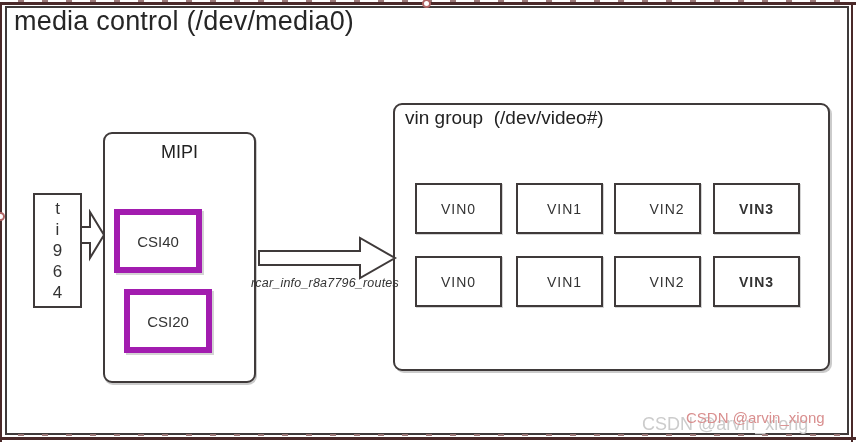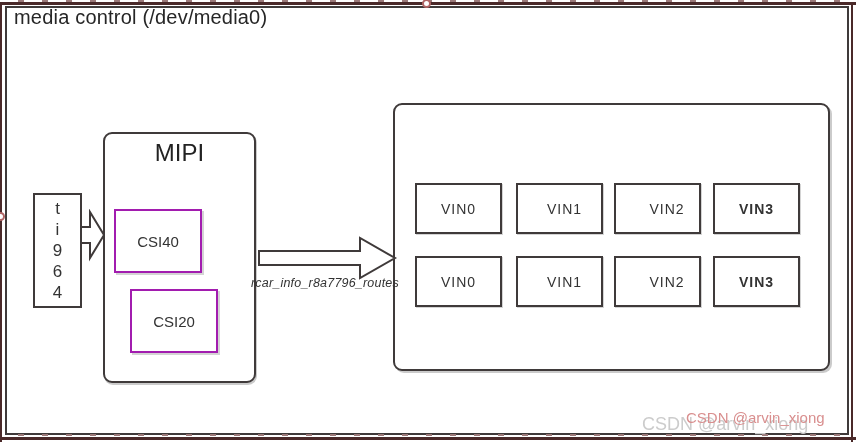--- a/index.html
+++ b/index.html
@@ -20,41 +20,41 @@
   .ticks-top { top:0; }
   .ticks-bottom { top:434px; }
   .handle { position:absolute; width:9px; height:9px; border-radius:50%;
     background:#fff; border:2px solid #b06565; z-index:6; }
   .handle-top  { left:422px; top:-1px; }
   .handle-left { left:-4px; top:212px; }
 
   
   .outer-rect { position:absolute; left:5px; top:6px; width:844px; height:429px;
     border:2px solid #3f3a3a; background:#fff; }
-  .page-title { position:absolute; left:14px; top:6px; font-size:20px;
+  .page-title { position:absolute; left:14px; top:6px; font-size:27px;
     color:#262626; z-index:2; letter-spacing:0.2px; }
 
   
   .ti964-box { position:absolute; left:33px; top:193px; width:49px; height:115px;
     border:2px solid #3f3a3a; background:#fff; display:flex; flex-direction:column;
     align-items:center; justify-content:center; font-size:17px; line-height:21px;
     color:#333; z-index:2; }
 
   
   .mipi-box { position:absolute; left:103px; top:132px; width:153px; height:251px;
     border:2px solid #3f3a3a; border-radius:9px; background:#fff;
     box-shadow:1px 2px 0 rgba(160,160,160,.55); text-align:center;
     padding-top:7px; z-index:2; }
-  .mipi-box .line { font-size:24px; line-height:23px; color:#222; }
-  .csi-box { position:absolute; width:88px; height:64px; border:2px solid #a21caf;
+  .mipi-box .line { font-size:18px; line-height:23px; color:#222; }
+  .csi-box { position:absolute; width:88px; height:64px; border:6px solid #a21caf;
     background:#fff; box-shadow:2px 2px 0 rgba(170,170,170,.5);
     display:flex; align-items:center; justify-content:center;
     font-size:15px; color:#333; z-index:3; }
   .csi40 { left:114px; top:209px; }
-  .csi20 { left:130px; top:289px; }
+  .csi20 { left:124px; top:289px; }
 
   
   .arrow-svg { position:absolute; z-index:3; }
   .arrow1 { left:80px;  top:209px; }
   .arrow2 { left:258px; top:236px; }
   .route-label { position:absolute; left:251px; top:276px; font-size:12.5px;
     color:#333; z-index:3; letter-spacing:0.2px;font-style:italic; }
 
   
   .vin-box { position:absolute; left:393px; top:103px; width:437px; height:268px;
@@ -112,20 +112,21 @@
   <div class="csi-box csi20">
     <span>CSI20</span>
   </div>
 
   <svg class="arrow-svg arrow2" width="140" height="44" viewBox="0 0 140 44">
     <polygon points="1,15 102,15 102,2 137,22 102,42 102,29 1,29" fill="#ffffff" stroke="#3f3a3a" stroke-width="2"></polygon>
   </svg>
   <div class="route-label">rcar_info_r8a7796_routes</div>
 
   <div class="vin-box"></div>
+  <div class="vin-title">vin group  (/dev/video#)</div>
 
   <div class="vin-cell r0 c0">
       <span>VIN0</span>
     </div>
   <div class="vin-cell r0 c1">
       <span>VIN1</span>
     </div>
   <div class="vin-cell r0 c2">
       <span>VIN2</span>
     </div>

